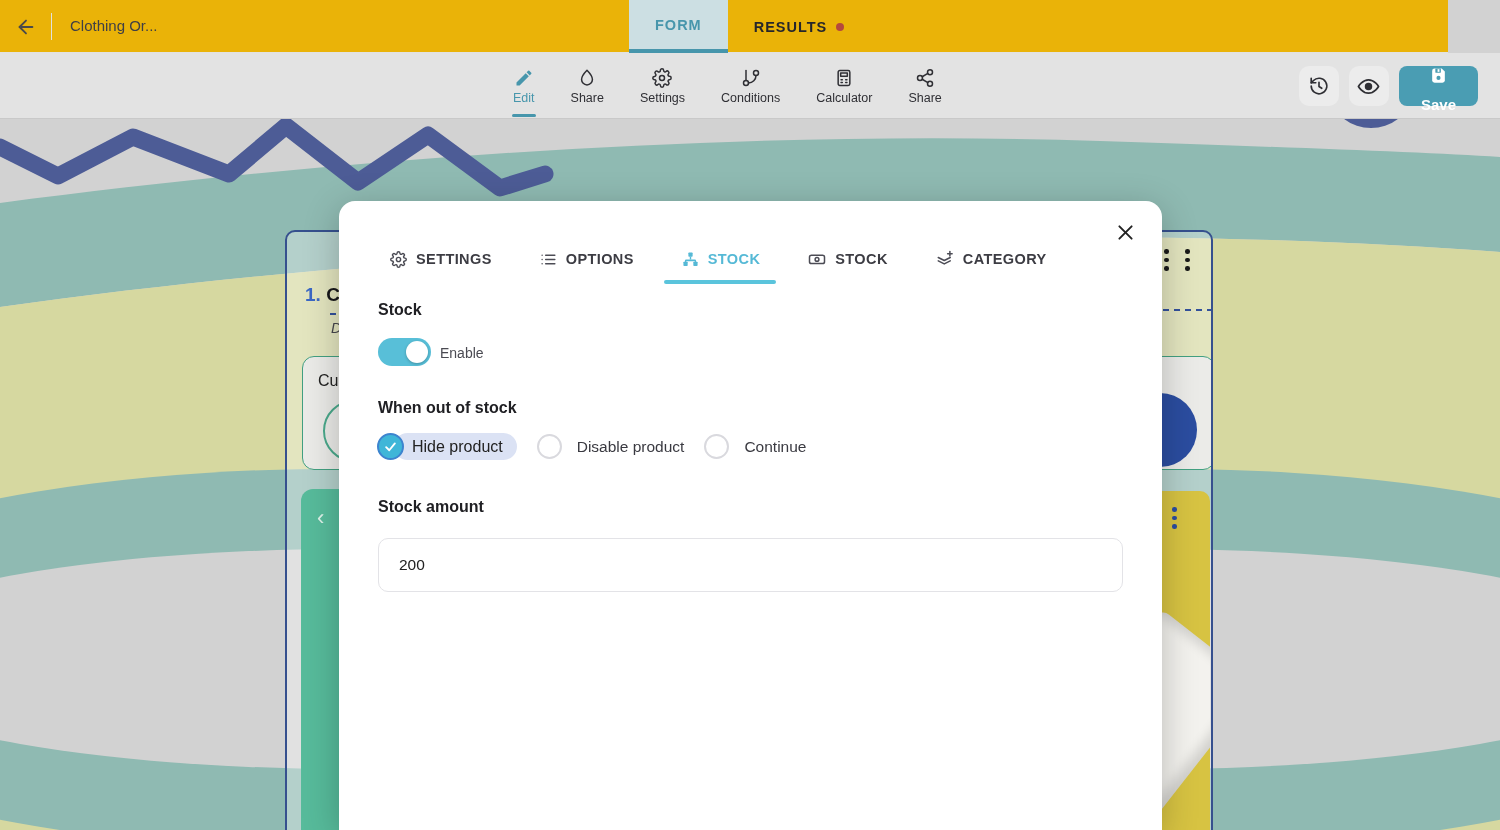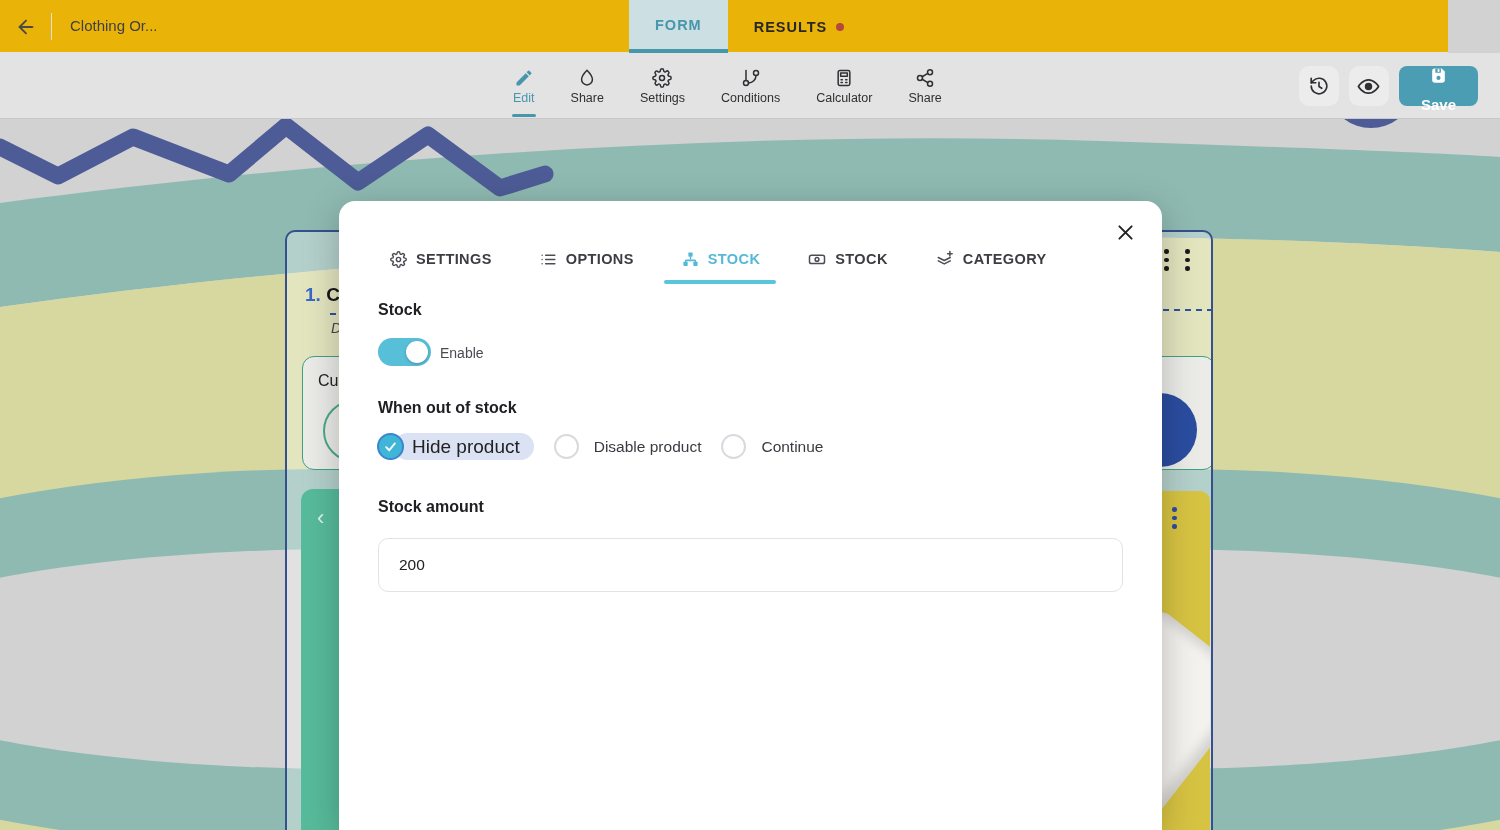--- a/index.html
+++ b/index.html
@@ -60,21 +60,21 @@
   .mtab.active { color:#55b9d6; }
   .mtab.active .ticon { color:#55b9d6; }
   .mtab.active::after { content:''; position:absolute; left:-18px; right:-16px; bottom:-12px; height:4px; background:#5ac4dc; border-radius:3px; }
   .m-label { position:absolute; left:39px; font-size:16px; font-weight:700; color:#202024; }
   .toggle { position:absolute; left:39px; top:137px; width:53px; height:28px; border-radius:14px; background:#58bfd8; cursor:pointer; }
   .toggle .knob { position:absolute; right:3px; top:3px; width:22px; height:22px; border-radius:50%; background:#fff; box-shadow:0 1px 3px rgba(0,0,0,0.25); }
   .toggle-label { position:absolute; left:101px; top:144px; font-size:14px; color:#4a4a52; }
   .radio-row { position:absolute; left:38px; top:232px; display:flex; align-items:center; gap:20px; }
   .opt { display:flex; align-items:center; cursor:pointer; }
   .check-circle { width:27px; height:27px; border-radius:50%; background:#3fb6d8; border:2px solid #3d84cf; display:flex; align-items:center; justify-content:center; z-index:1; }
-  .opt .pill { margin-left:-10px; background:#dbe2f4; border-radius:14px; height:27px; line-height:27px; padding:0 14px 0 18px; font-size:19px; color:#222; }
+  .opt .pill { margin-left:-10px; background:#dbe2f4; border-radius:14px; height:27px; line-height:27px; padding:0 14px 0 18px; font-size:16px; color:#222; }
   .radio-empty { width:25px; height:25px; border-radius:50%; background:#fff; border:2px solid #d9d9de; }
   .opt .olabel { margin-left:15px; font-size:15.5px; color:#3a3a41;text-align:center; }
   .amount-input { position:absolute; left:39px; top:337px; width:745px; height:54px; border:1.5px solid #e3e3e7; border-radius:10px; padding:0 20px; font-size:15.5px; color:#222; background:#fff; outline:none; font-family:inherit; }
 </style>
 </head>
 <body>
 
 <div class="topbar">
   <button class="back-btn">
     <span>

